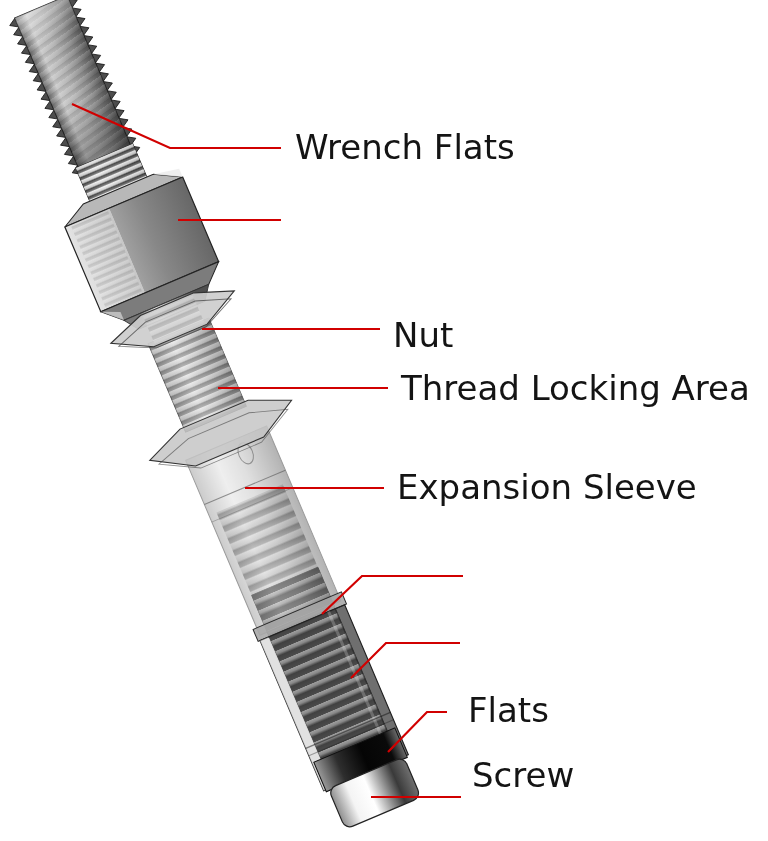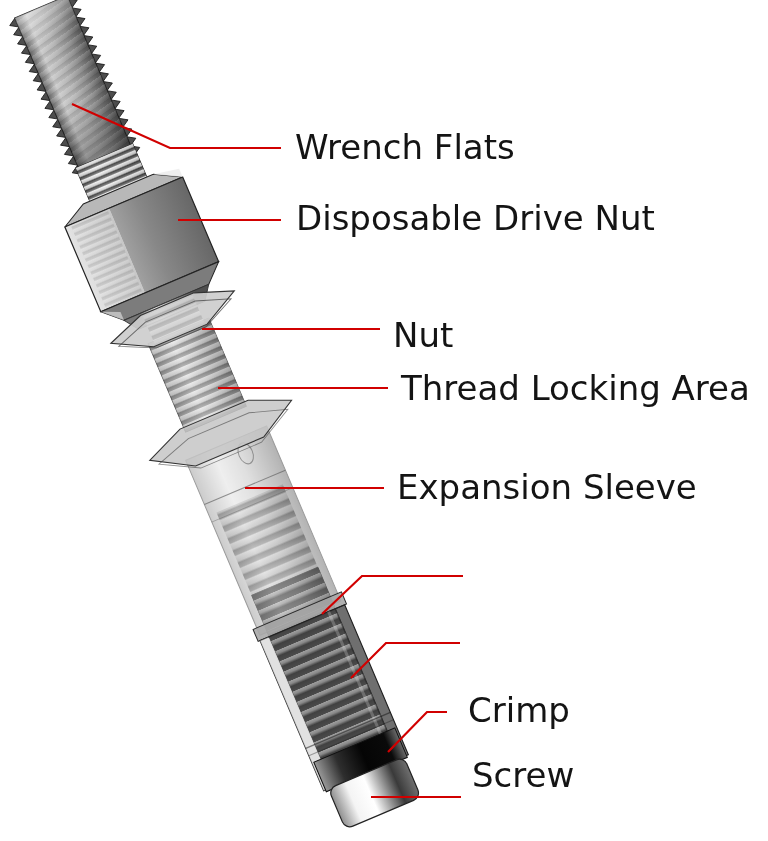--- a/index.html
+++ b/index.html
@@ -188,20 +188,19 @@
     <polyline class="leader" points="218,388 388,388"></polyline>
     <polyline class="leader" points="245,488 384,488"></polyline>
     <polyline class="leader" points="322,614 362,576 463,576"></polyline>
     <polyline class="leader" points="351,678 386,643 460,643"></polyline>
     <polyline class="leader" points="388,752 427,712 447,712"></polyline>
     <polyline class="leader" points="371,797 461,797"></polyline>
   </g>
 </svg>
 
 <div class="label" style="left:295px;top:148px">Wrench Flats</div>
-<div class="label" style="left:296px;top:219px">Disposable Drive Nut</div>
 <div class="label" style="left:393px;top:336px">Nut</div>
 <div class="label" style="left:397px;top:488px">Expansion Sleeve</div>
 <div class="label" style="left:401px;top:389px">Thread Locking Area</div>
-<div class="label" style="left:468px;top:711px">Crimp</div>
+<div class="label" style="left:468px;top:711px">Flats</div>
 <div class="label" style="left:472px;top:776px">Screw</div>
 
 </div>
 
 </body></html>

